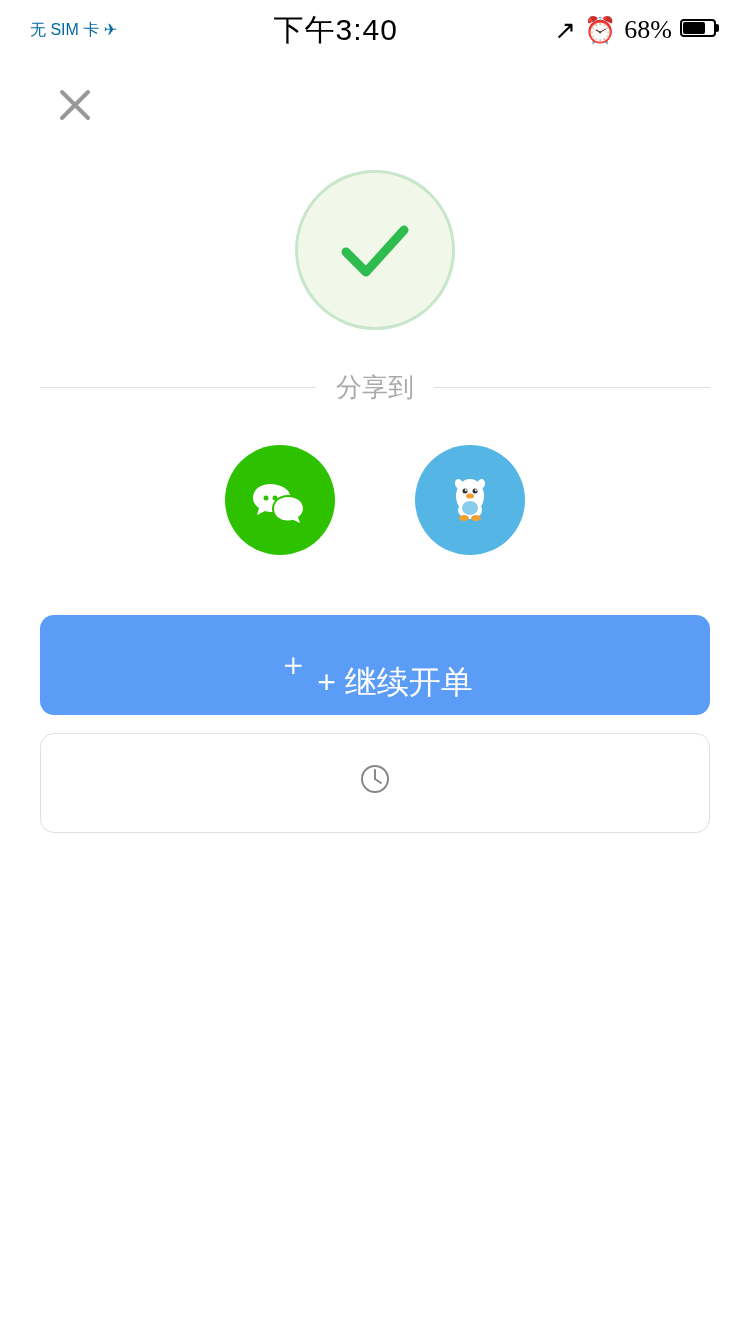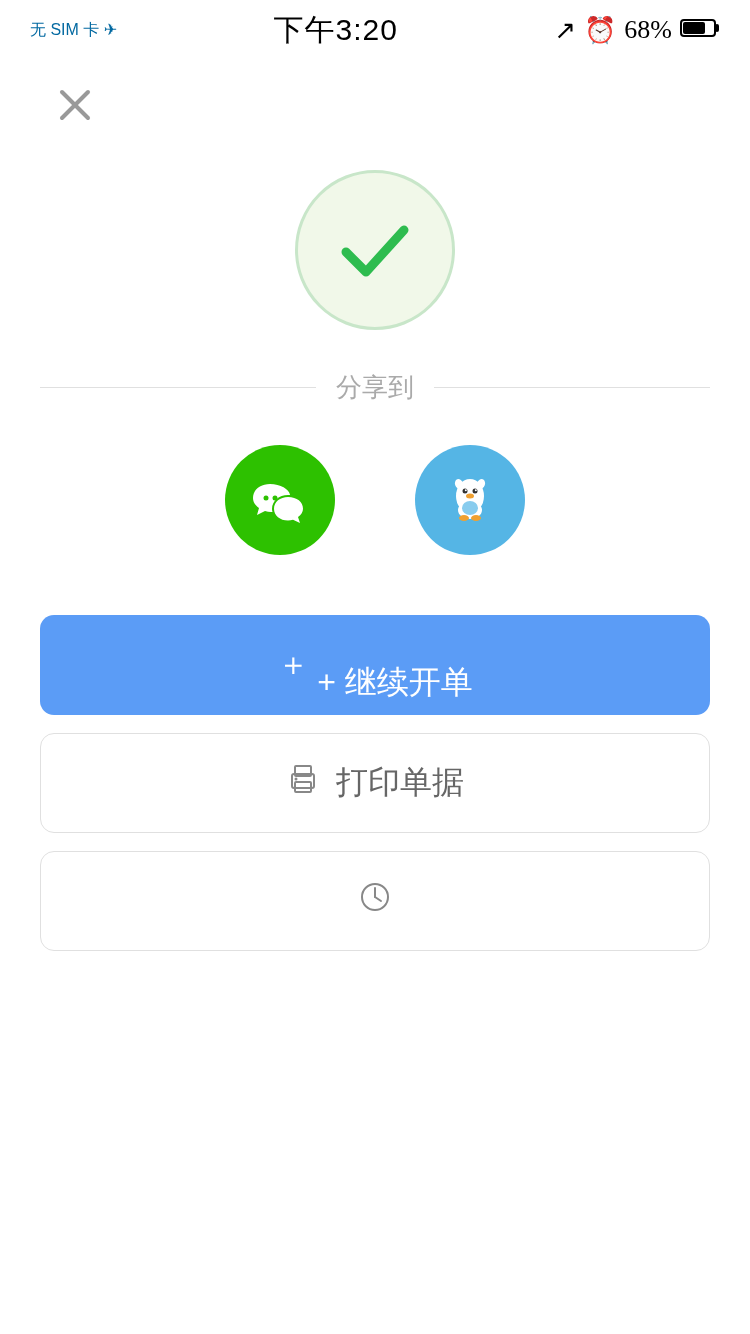--- a/index.html
+++ b/index.html
@@ -160,21 +160,21 @@
     }
     .action-btn.primary span { color: #fff; }
   </style>
 </head>
 <body>
 
 <div class="status-bar">
   <div class="status-left">
     <span>无 SIM 卡 ✈</span>
   </div>
-  <div class="status-center">下午3:20</div>
+  <div class="status-center">下午3:40</div>
   <div class="status-right">
     <span>↗</span>
     <span>⏰</span>
     <span class="battery-text">68%</span>
     <span>
       <svg width="40" height="22" viewBox="0 0 40 22">
         <rect x="1" y="3" width="34" height="16" rx="3" fill="none" stroke="#000" stroke-width="2"></rect>
         <rect x="35" y="7" width="4" height="8" rx="2" fill="#000"></rect>
         <rect x="3" y="5" width="22" height="12" rx="2" fill="#000"></rect>
       </svg>
@@ -252,31 +252,20 @@
         </g>
       </svg>
     </div>
   </div>
 
   <button class="action-btn primary">
     <span>＋</span>
     <span style="margin-left:-8px;margin-top:36px;">+ 继续开单</span>
   </button>
 
-  <button class="action-btn">
-    <span>
-      <svg width="34" height="34" viewBox="0 0 34 34">
-        <rect x="6" y="12" width="22" height="14" rx="2" fill="none" stroke="#888" stroke-width="2"></rect>
-        <rect x="9" y="4" width="16" height="10" rx="1" fill="none" stroke="#888" stroke-width="2"></rect>
-        <rect x="9" y="20" width="16" height="10" rx="1" fill="none" stroke="#888" stroke-width="2"></rect>
-        <circle cx="10" cy="17" r="1.5" fill="#888"></circle>
-      </svg>
-    </span>
-    <span>打印单据</span>
-  </button>
 
   <button class="action-btn">
     <span>
       <svg width="34" height="34" viewBox="0 0 34 34">
         <circle cx="17" cy="17" r="13" fill="none" stroke="#888" stroke-width="2"></circle>
         <line x1="17" y1="8" x2="17" y2="17" stroke="#888" stroke-width="2" stroke-linecap="round"></line>
         <line x1="17" y1="17" x2="23" y2="21" stroke="#888" stroke-width="2" stroke-linecap="round"></line>
       </svg>
     </span>
   </button>

